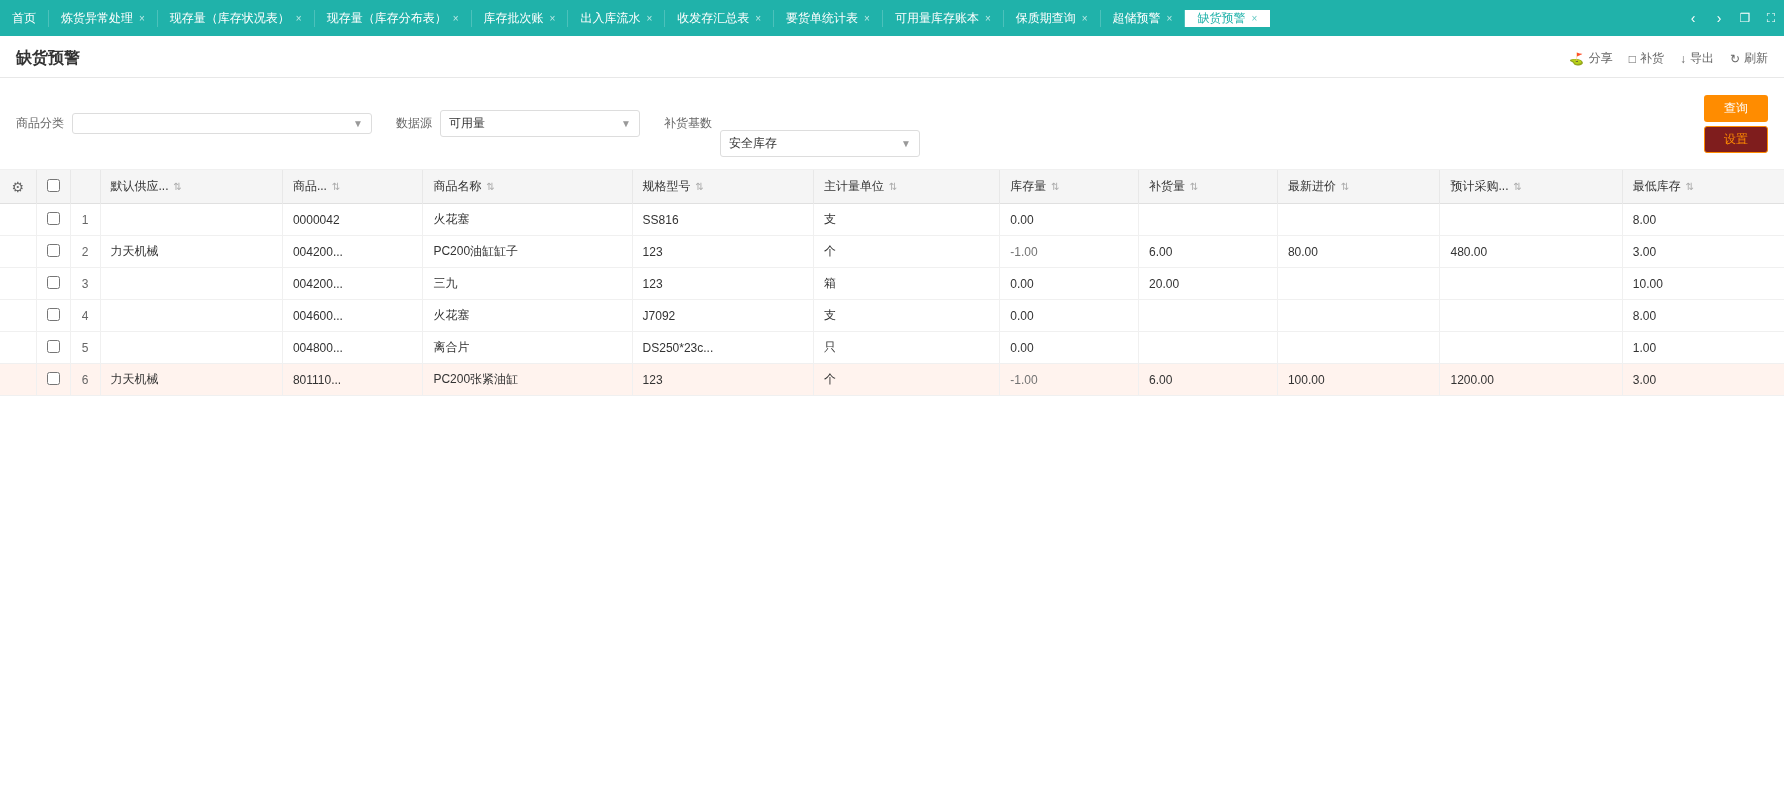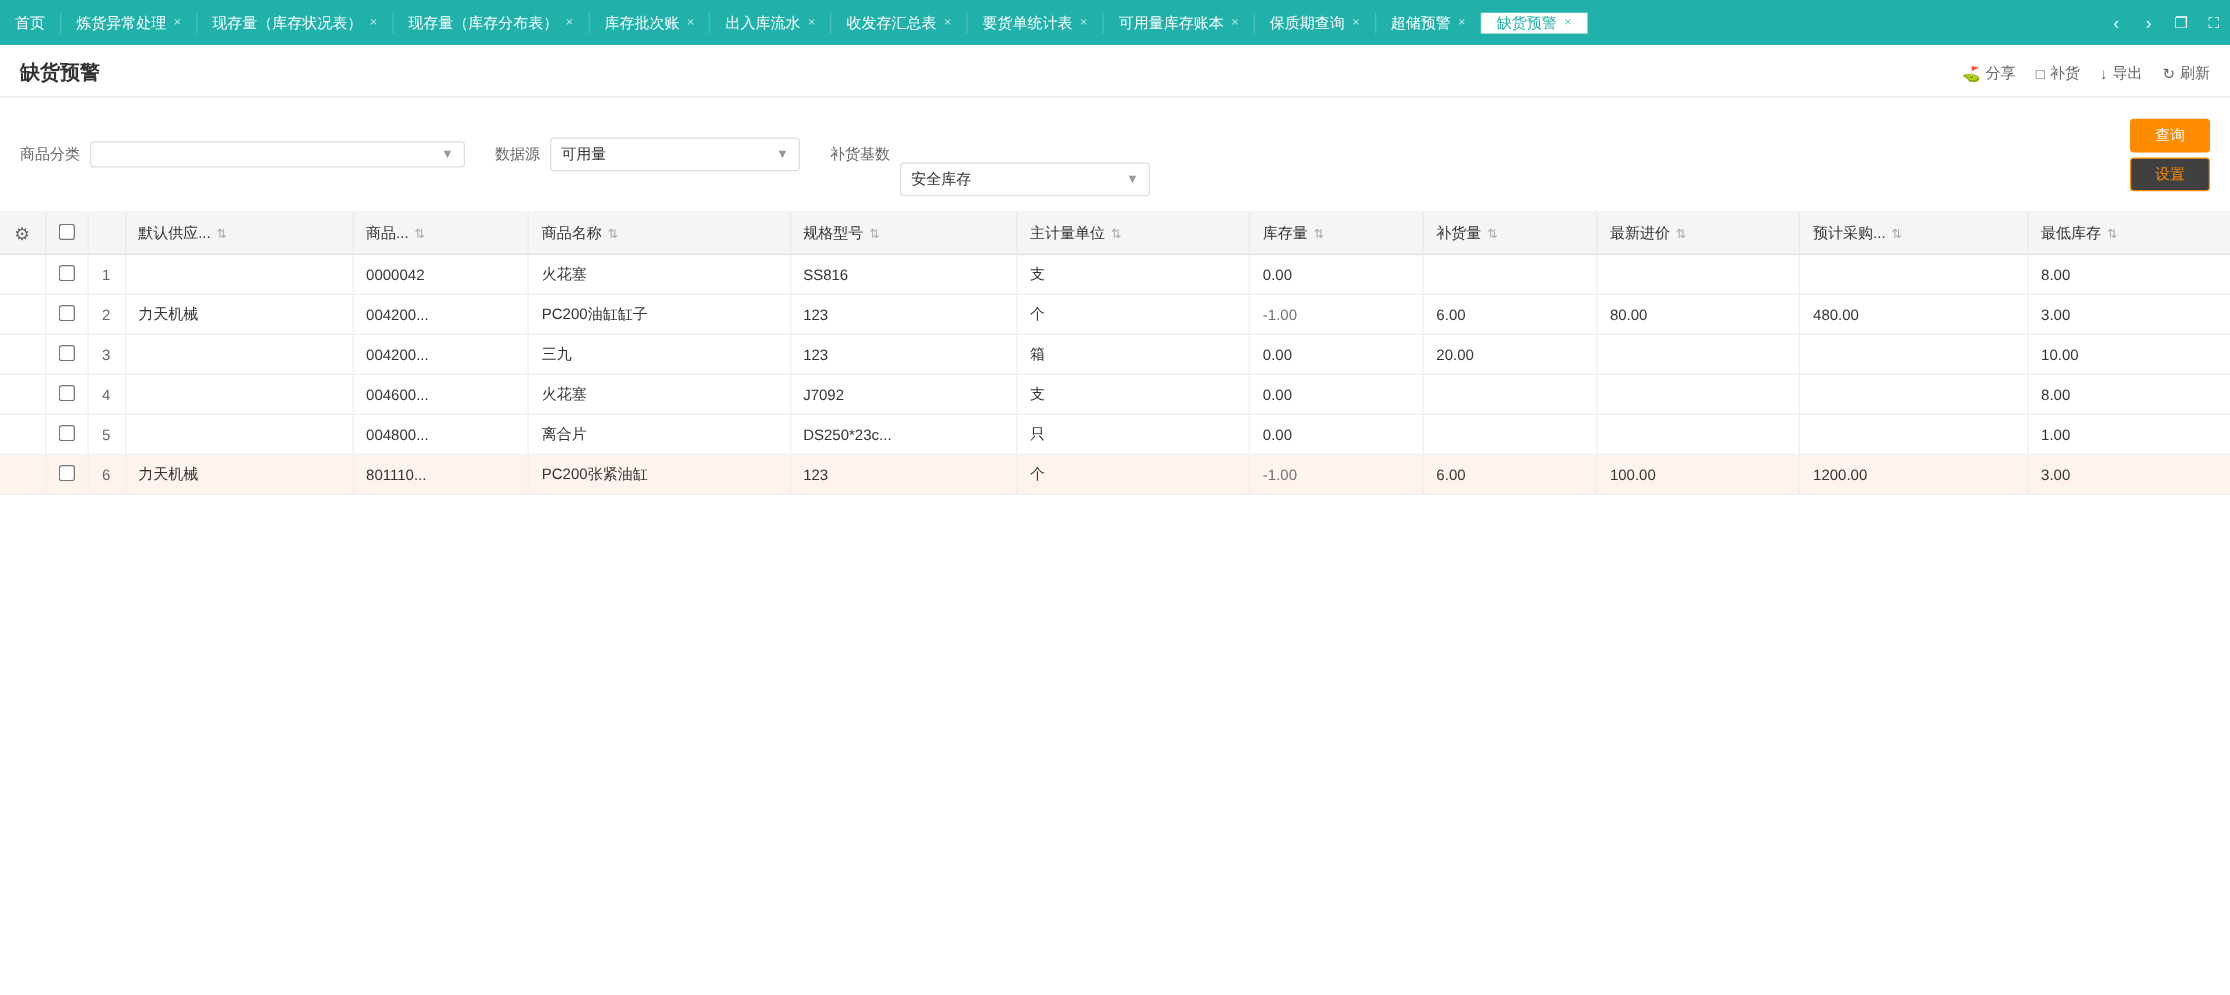--- a/index.html
+++ b/index.html
@@ -132,21 +132,21 @@
     .btn-query {
       background: #ff8c00;
       color: #fff;
       border: none;
       padding: 5px 20px;
       border-radius: 3px;
       cursor: pointer;
       font-size: 12px;
     }
     .btn-setting {
-      background: #404040;
+      background: #7f1d1d;
       color: #ff8c00;
       border: 1px solid #ff8c00;
       padding: 4px 16px;
       border-radius: 3px;
       cursor: pointer;
       font-size: 12px;
     }
 
     
     .table-container {

